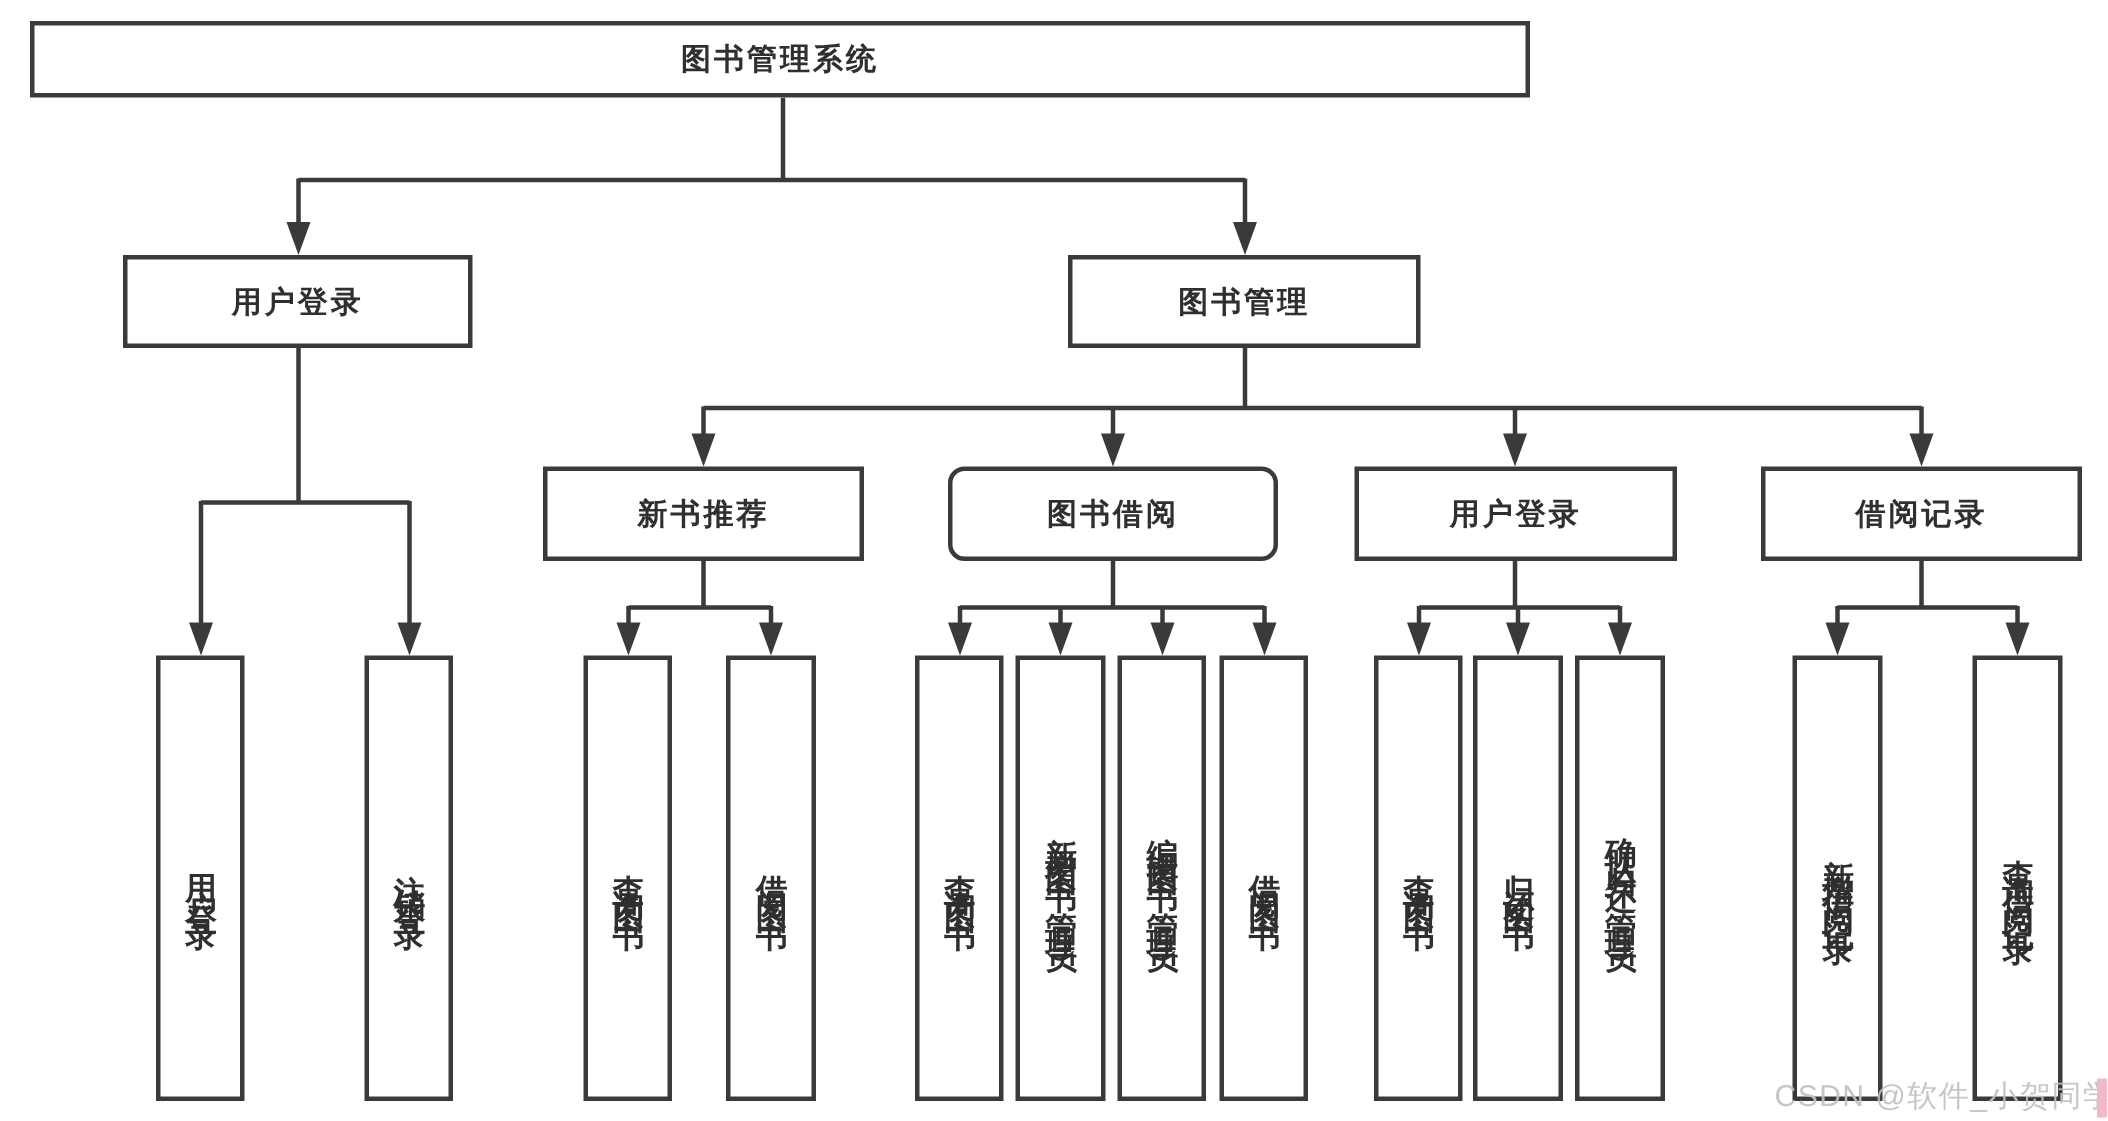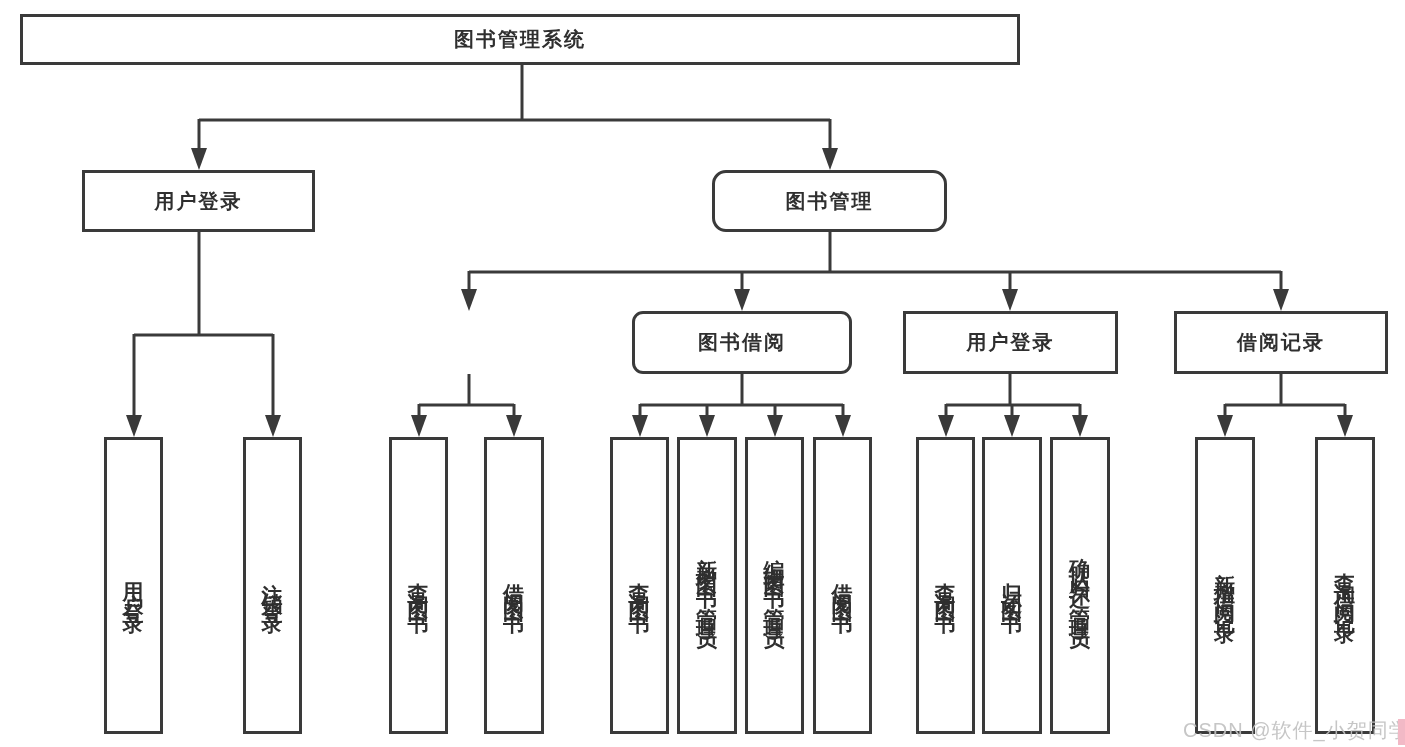--- a/index.html
+++ b/index.html
@@ -146,24 +146,27 @@
     </g>
   </svg>
 
   <div class="node" style="left:20px; top:14px; width:1000px; height:51px;">
     <span class="h-label">图书管理系统</span>
   </div>
 
   <div class="node" style="left:82px; top:170px; width:233px; height:62px;">
     <span class="h-label">用户登录</span>
   </div>
-  <div class="node" style="left:712px; top:170px; width:235px; height:62px;border-radius:14px;">
+  <div class="node" style="left:712px; top:170px; width:235px; height:62px;">
     <span class="h-label">图书管理</span>
   </div>
 
+  <div class="node" style="left:362px; top:311px; width:214px; height:63px;">
+    <span class="h-label">新书推荐</span>
+  </div>
   <div class="node" style="left:632px; top:311px; width:220px; height:63px;border-radius:11px;">
     <span class="h-label">图书借阅</span>
   </div>
   <div class="node" style="left:903px; top:311px; width:215px; height:63px;">
     <span class="h-label">用户登录</span>
   </div>
   <div class="node" style="left:1174px; top:311px; width:214px; height:63px;">
     <span class="h-label">借阅记录</span>
   </div>
 

